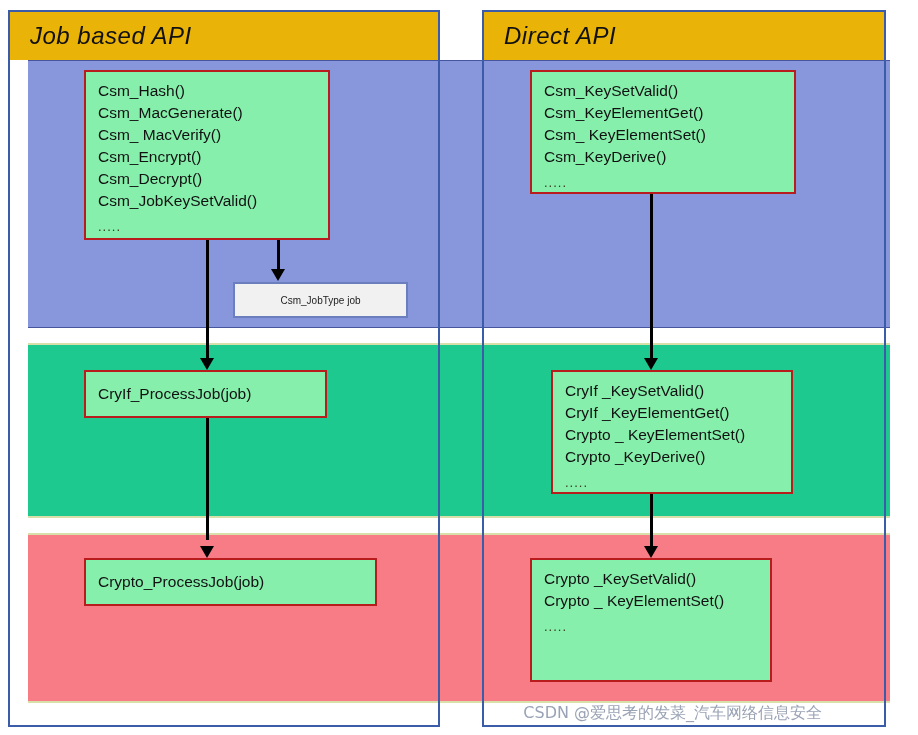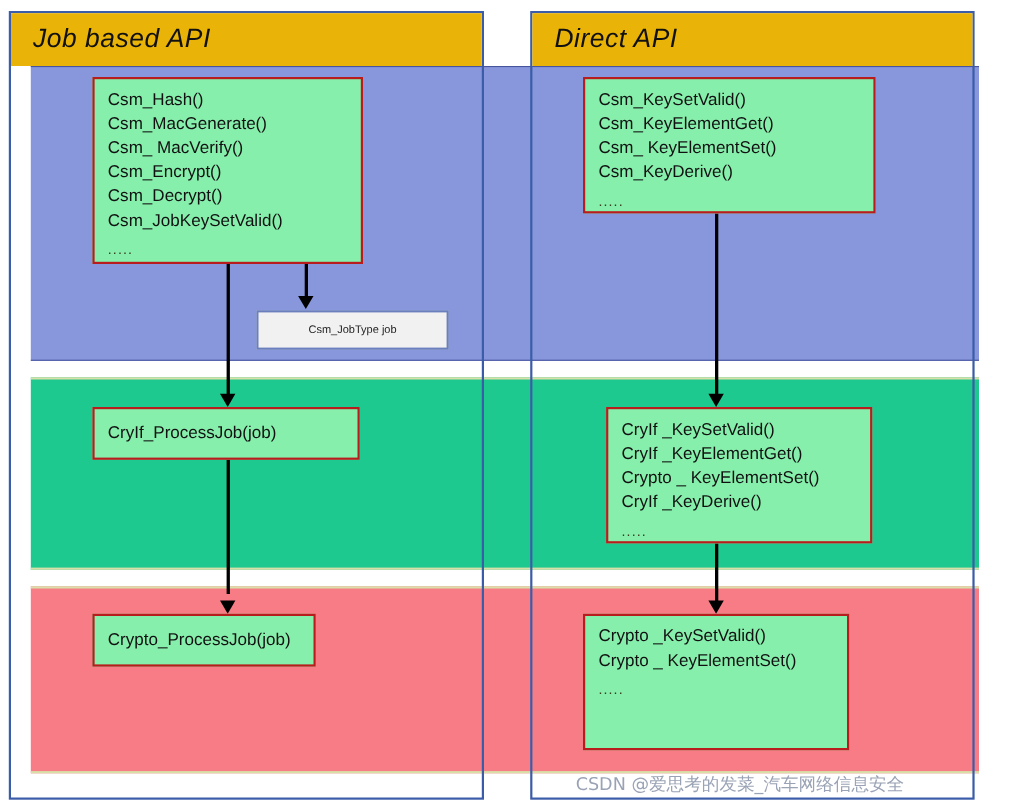--- a/index.html
+++ b/index.html
@@ -43,21 +43,21 @@
   .ybox .ln{white-space:pre;}
   .ybox .dots{font-size:13px;letter-spacing:1px;color:#3a3a1a;padding-top:6px;}
 
   .ybox-centered{display:flex;align-items:center;padding:0 0 0 12px;}
 
   
   #csm-job-box      {left:84px; top:70px;  width:246px;height:170px;}
   #csm-direct-box   {left:530px;top:70px;  width:266px;height:124px;}
   #cryif-job-box    {left:84px; top:370px; width:243px;height:48px;}
   #cryif-direct-box {left:551px;top:370px; width:242px;height:124px;}
-  #crypto-job-box   {left:84px; top:558px; width:203px;height:48px;}
+  #crypto-job-box   {left:84px; top:558px; width:293px;height:48px;}
   #crypto-direct-box{left:530px;top:558px; width:242px;height:124px;}
 
   
   #jobtype-box{
     position:absolute;left:233px;top:282px;width:175px;height:36px;
     box-sizing:border-box;background:#f1f1f1;border:2px solid #6b7fbe;
     display:flex;align-items:center;justify-content:center;
     font-size:10px;color:#222;
   }
 
@@ -120,21 +120,21 @@
   </div>
 
   <div class="ybox ybox-centered" id="cryif-job-box">
     <span class="ln">CryIf_ProcessJob(job)</span>
   </div>
 
   <div class="ybox" id="cryif-direct-box">
     <div class="ln">CryIf _KeySetValid()</div>
     <div class="ln">CryIf _KeyElementGet()</div>
     <div class="ln">Crypto _ KeyElementSet()</div>
-    <div class="ln">CryIf _KeyDerive()</div>
+    <div class="ln">Crypto _KeyDerive()</div>
     <div class="dots">.....</div>
   </div>
 
   <div class="ybox ybox-centered" id="crypto-job-box">
     <span class="ln">Crypto_ProcessJob(job)</span>
   </div>
 
   <div class="ybox" id="crypto-direct-box">
     <div class="ln">Crypto _KeySetValid()</div>
     <div class="ln">Crypto _ KeyElementSet()</div>

